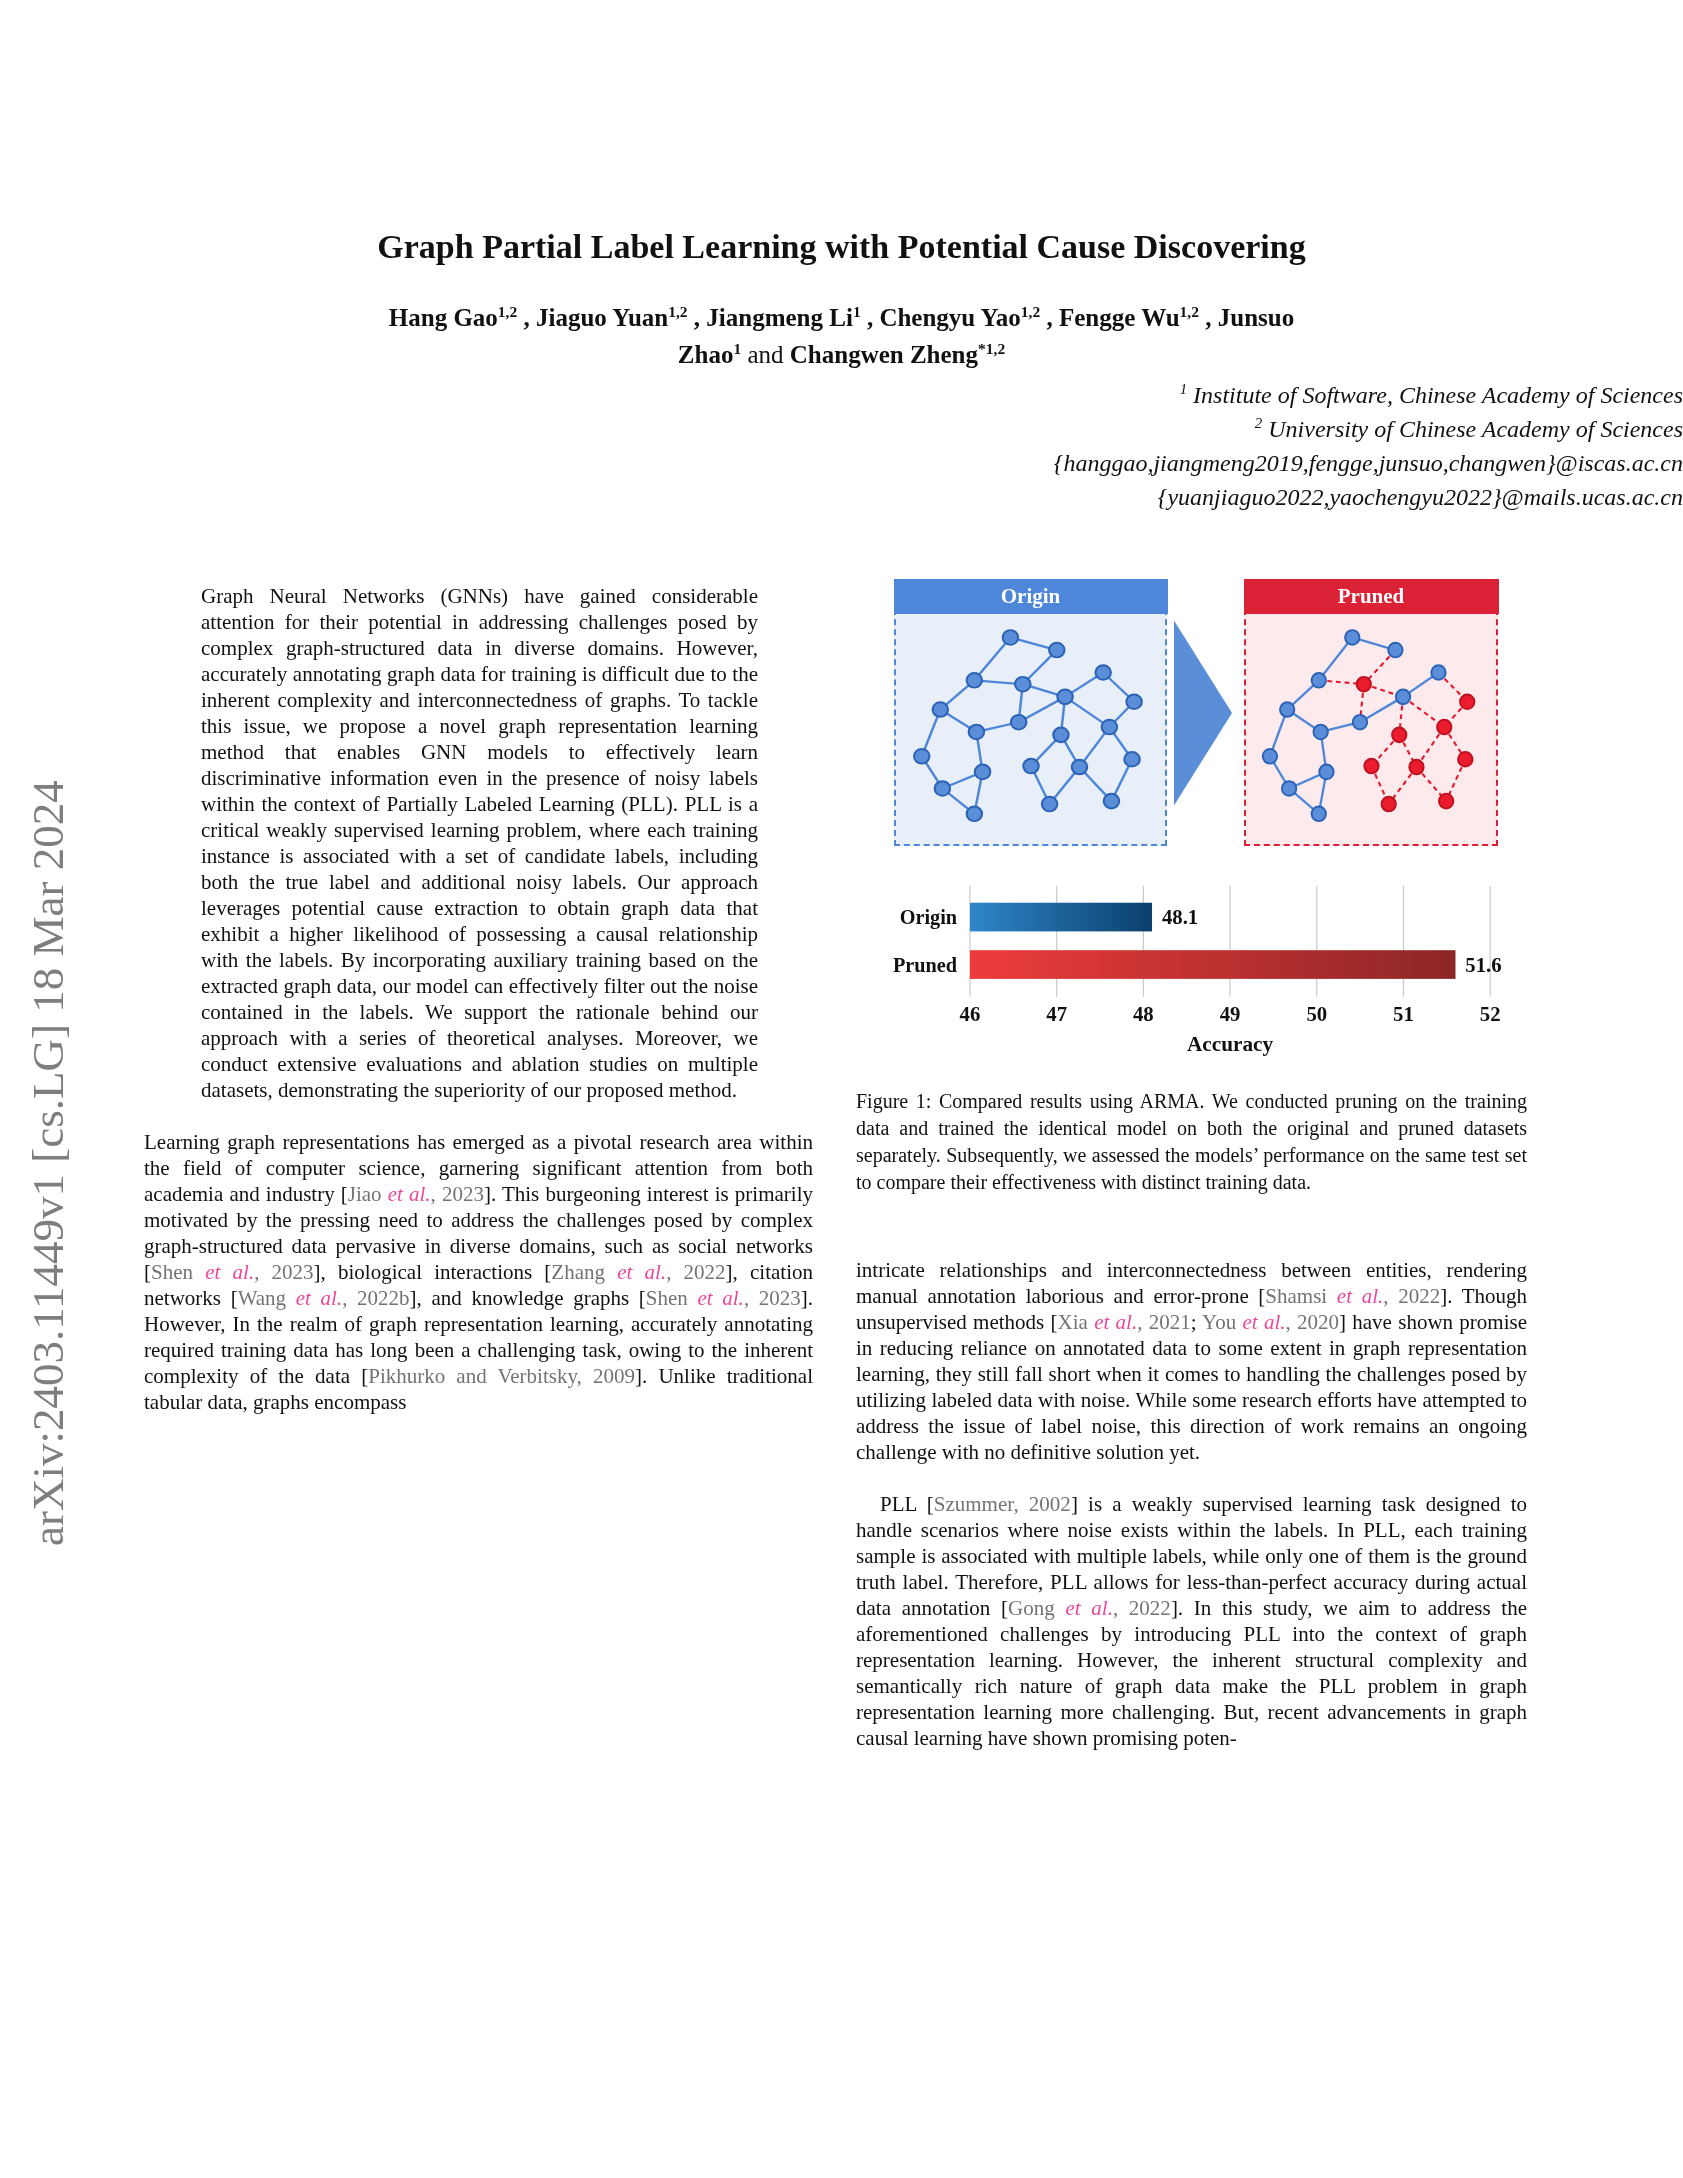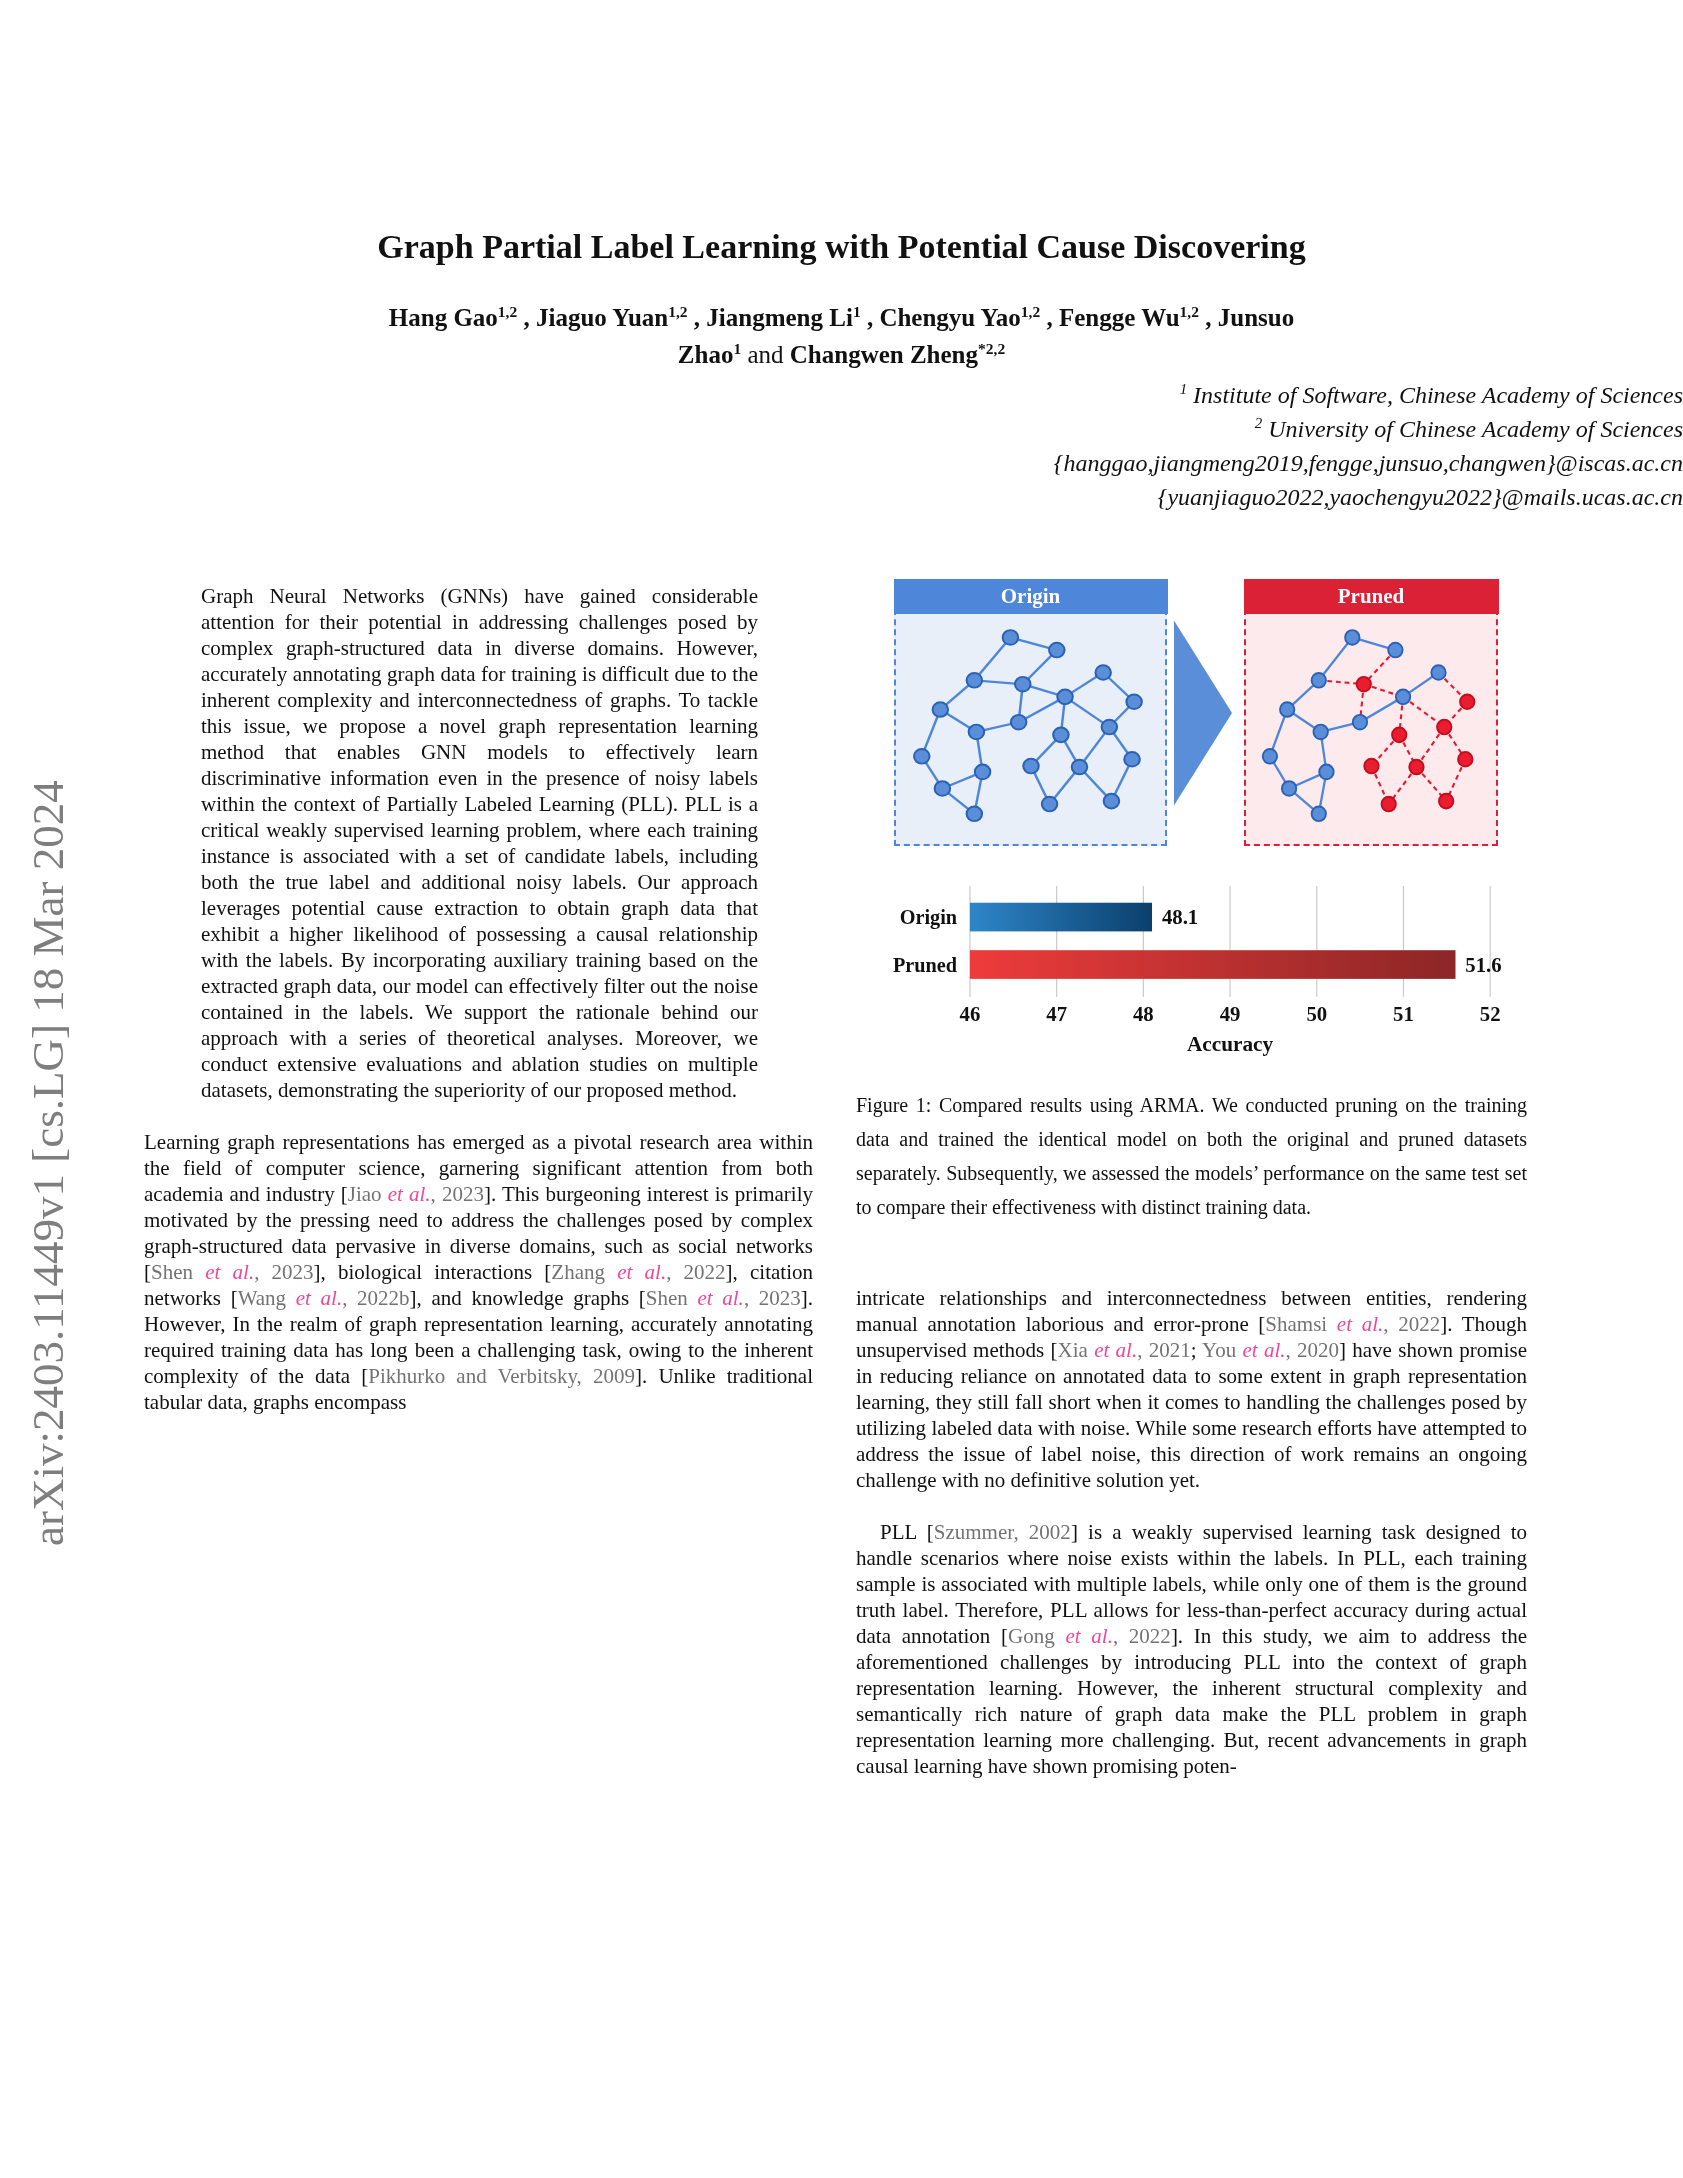--- a/index.html
+++ b/index.html
@@ -40,35 +40,35 @@
   .edge-red{stroke:#e51a30;stroke-width:2.2;stroke-dasharray:5 4;}
   .node-blue{fill:#5b8ed8;stroke:#2b62b5;stroke-width:2;}
   .node-red{fill:#ea1c2e;stroke:#c01020;stroke-width:2;}
   
   .chart-wrap{margin-top:26px;}
   .grid{stroke:#c9c9c9;stroke-width:1.2;}
   .tick{font-family:"Liberation Serif",serif;font-size:21px;font-weight:bold;fill:#111;}
   .val{font-family:"Liberation Serif",serif;font-size:21px;font-weight:bold;fill:#111;}
   .rowlab{font-family:"Liberation Serif",serif;font-size:20.5px;font-weight:bold;fill:#111;}
   .axislab{font-family:"Liberation Serif",serif;font-size:21.5px;font-weight:bold;fill:#111;}
-  .caption{margin-top:26px;font-size:20px;line-height:34px;text-align:justify;}
+  .caption{margin-top:26px;font-size:20px;line-height:27px;text-align:justify;}
   .rc-par1{margin-top:61px;}
 </style>
 </head>
 <body>
 
 <div class="page">
 
   <div class="watermark">arXiv:2403.11449v1  [cs.LG]  18 Mar 2024</div>
 
   <div class="title">Graph Partial Label Learning with Potential Cause Discovering</div>
 
   <div class="authors">
     <div><span>Hang Gao</span><sup>1,2</sup><span> ,  Jiaguo Yuan</span><sup>1,2</sup><span> ,  Jiangmeng Li</span><sup>1</sup><span> ,  Chengyu Yao</span><sup>1,2</sup><span> ,  Fengge Wu</span><sup>1,2</sup><span> ,  Junsuo</span></div>
-    <div><span>Zhao</span><sup>1</sup><span>  </span><span class="seg-reg">and</span><span>  Changwen Zheng</span><sup>*2,2</sup></div>
+    <div><span>Zhao</span><sup>1</sup><span>  </span><span class="seg-reg">and</span><span>  Changwen Zheng</span><sup>*1,2</sup></div>
   </div>
 
   <div class="affil">
     <div><sup>1</sup><span> Institute of Software, Chinese Academy of Sciences</span></div>
     <div><sup>2</sup><span> University of Chinese Academy of Sciences</span></div>
     <div>{hanggao,jiangmeng2019,fengge,junsuo,changwen}@iscas.ac.cn</div>
     <div>{yuanjiaguo2022,yaochengyu2022}@mails.ucas.ac.cn</div>
   </div>
 
   <div class="col-left">

